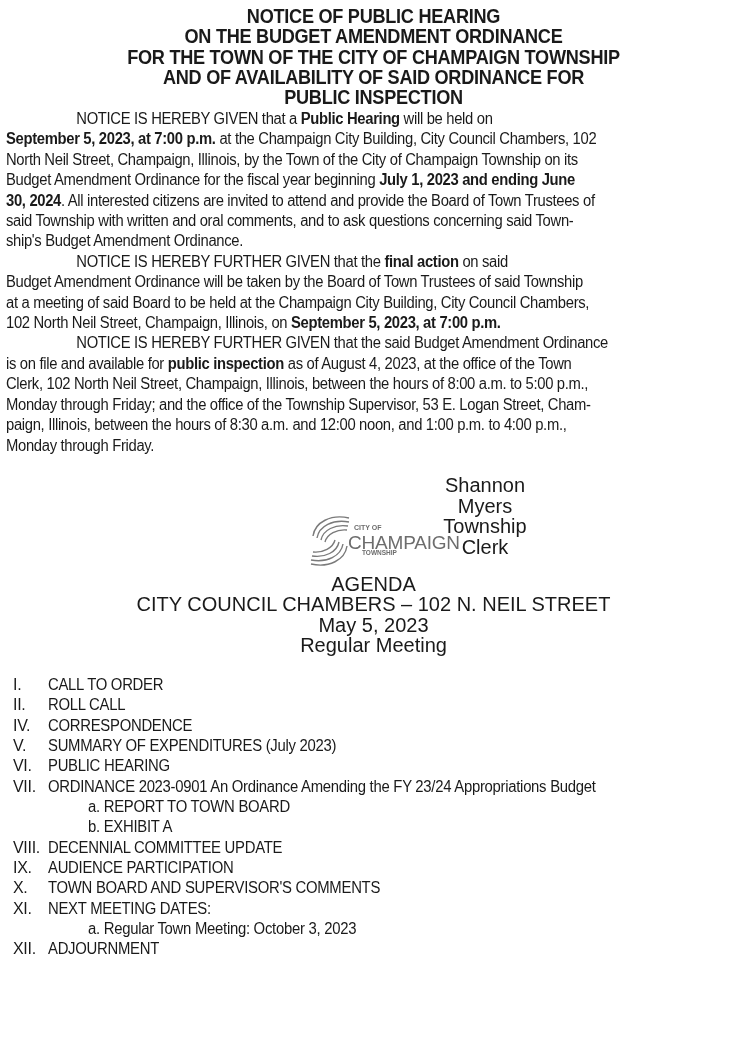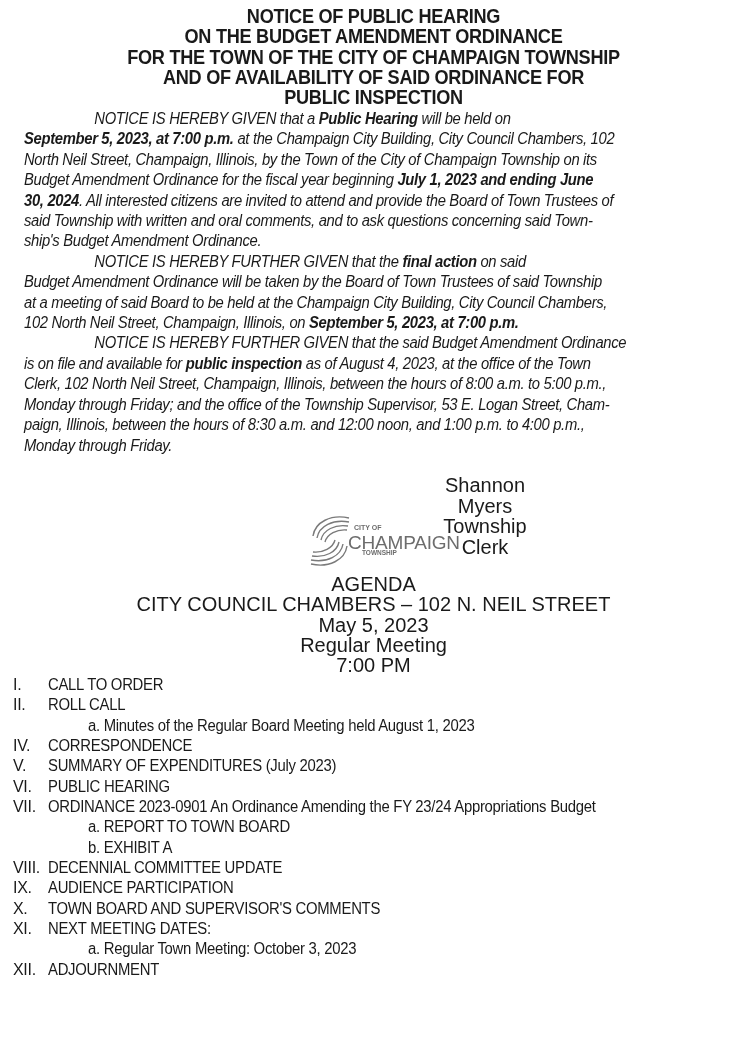--- a/index.html
+++ b/index.html
@@ -10,22 +10,22 @@
   }
   .page { position: relative; width: 747px; height: 1050px; }
   .title {
     position: absolute; left: 0; top: 6px; width: 747px;
     text-align: center; font-weight: bold; font-size: 19.5px;
     line-height: 20.3px; letter-spacing: -0.3px;
     transform: scaleX(0.93); transform-origin: center top;
   }
   .title div { white-space: nowrap; }
   .body-text {
-    position: absolute; left: 24px; top: 109px; width: 722px;
-    font-size: 16px; line-height: 20.4px; letter-spacing: -0.35px; font-style: italic;
+    position: absolute; left: 6px; top: 109px; width: 722px;
+    font-size: 16px; line-height: 20.4px; letter-spacing: -0.35px;
   }
   .body-text .ln { white-space: nowrap; transform: scaleX(0.925); transform-origin: left top; }
   .body-text .ind { padding-left: 76px; }
   .body-text b { font-weight: bold; }
   .sig {
     position: absolute; left: 420px; top: 475px; width: 130px;
     text-align: center; font-size: 20px; line-height: 20.5px;
   }
   .logo { position: absolute; left: 309px; top: 514px; width: 122px; height: 54px; }
   .logo-text { position: absolute; left: 39px; top: 0; color: #6d6d6d; text-align: center; }
@@ -108,33 +108,31 @@
       <div class="logo-champ">CHAMPAIGN</div>
       <div class="logo-town">TOWNSHIP</div>
     </div>
   </div>
 
   <div class="agenda-head">
     <div>AGENDA</div>
     <div>CITY COUNCIL CHAMBERS – 102 N. NEIL STREET</div>
     <div>May 5, 2023</div>
     <div>Regular Meeting</div>
-    <div>7:00 PM</div>
   </div>
 
   <div class="agenda-list">
     <div class="item">
         <span class="num">I.</span>
         <span class="lbl">CALL TO ORDER</span>
       </div>
     <div class="item">
         <span class="num">II.</span>
         <span class="lbl">ROLL CALL</span>
       </div>
-    <div class="sub"><span>a. Minutes of the Regular Board Meeting held August 1, 2023</span></div>
     <div class="item">
         <span class="num">IV.</span>
         <span class="lbl">CORRESPONDENCE</span>
       </div>
     <div class="item">
         <span class="num">V.</span>
         <span class="lbl">SUMMARY OF EXPENDITURES (July 2023)</span>
       </div>
     <div class="item">
         <span class="num">VI.</span>

